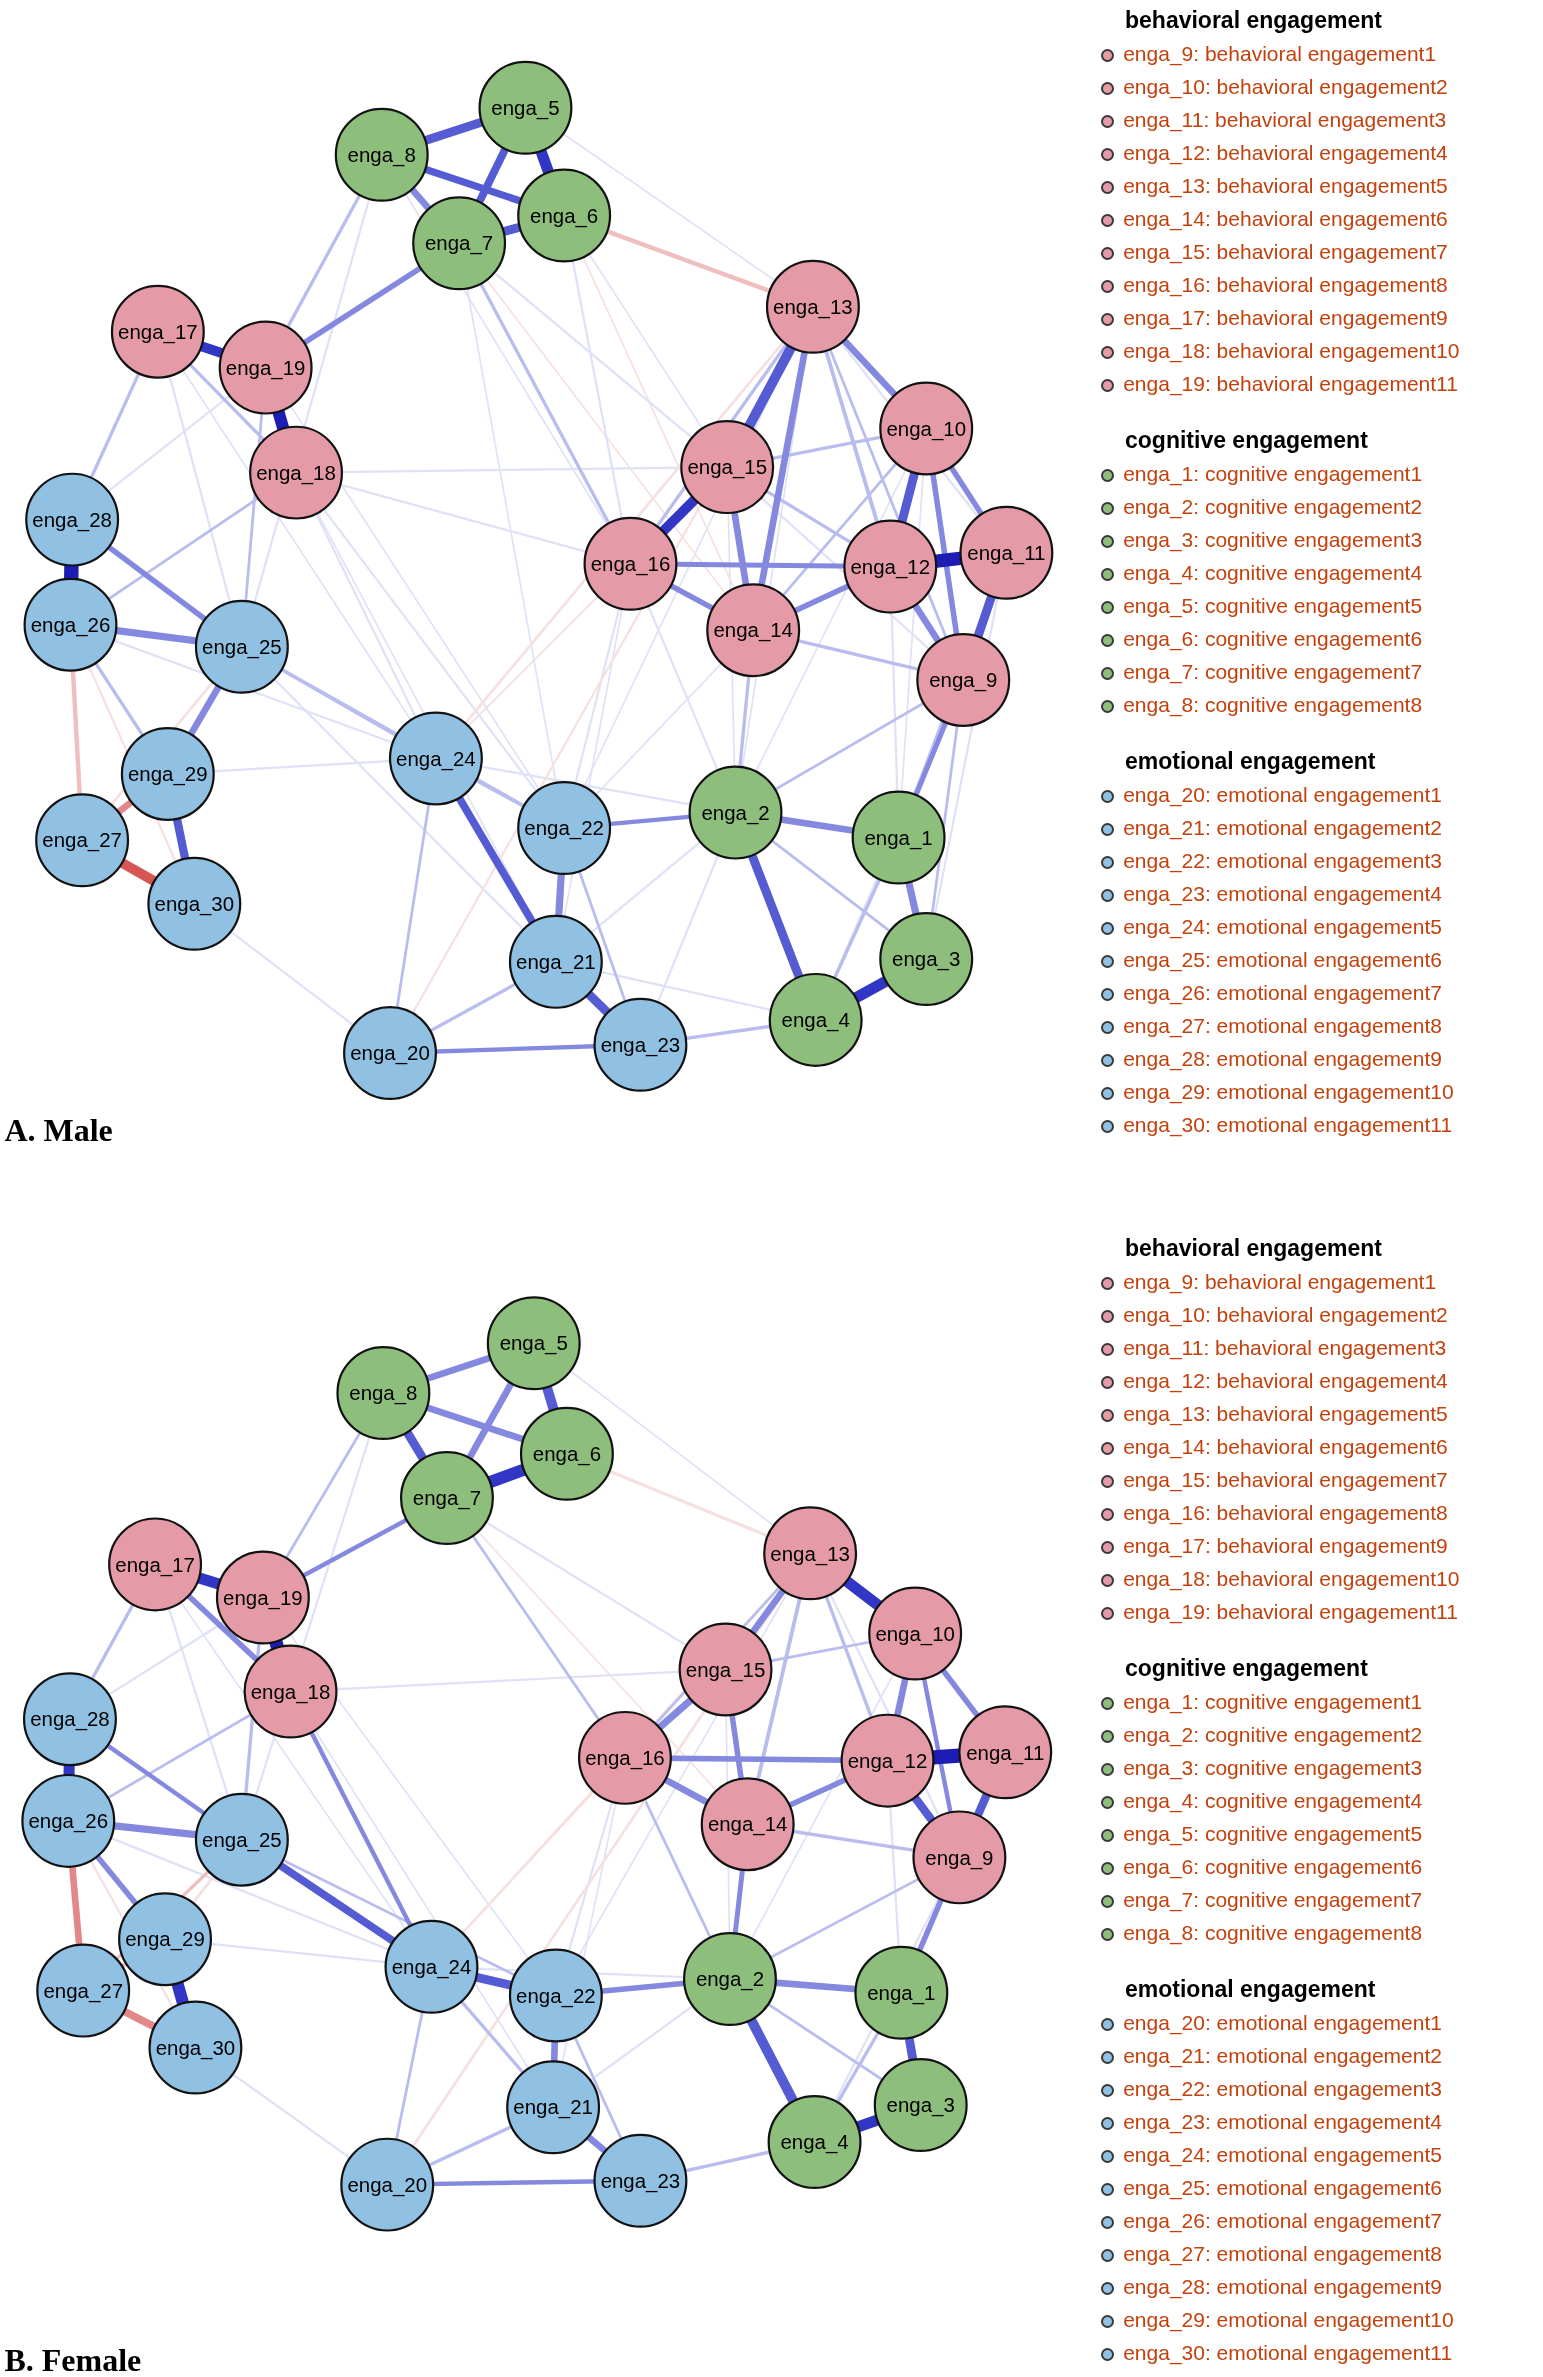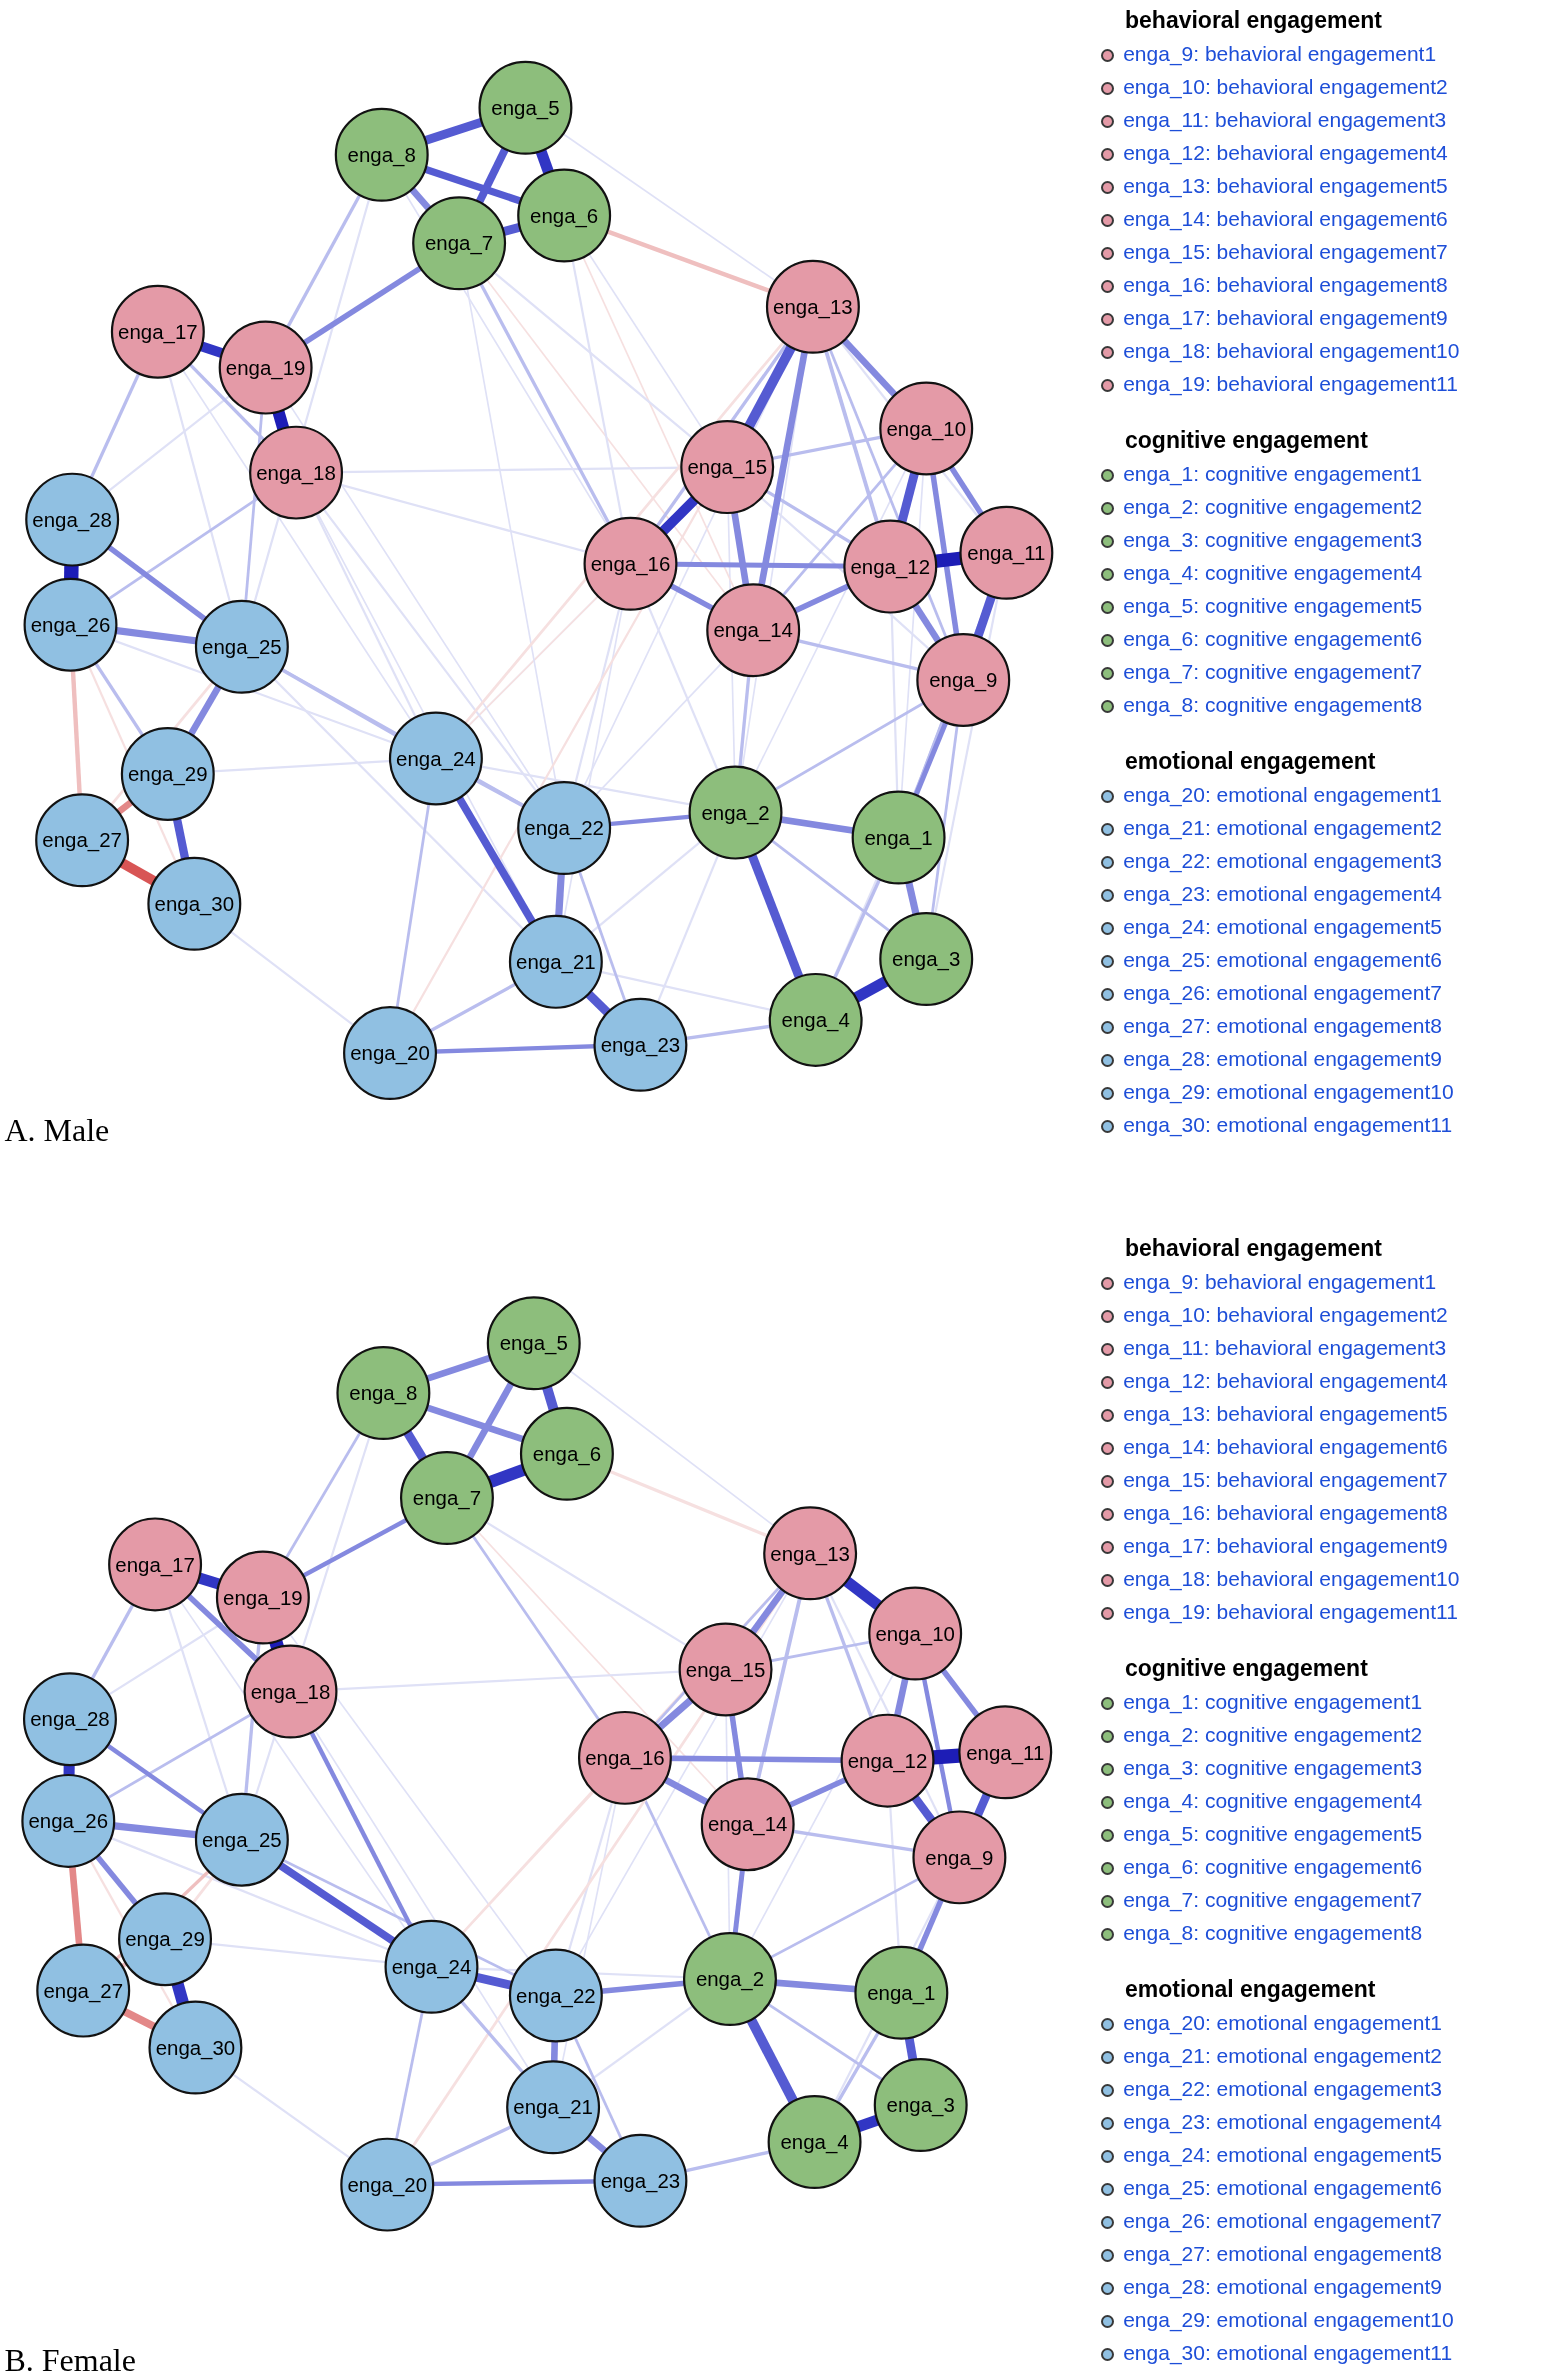--- a/index.html
+++ b/index.html
@@ -5,24 +5,24 @@
   html,body{margin:0;padding:0;background:#ffffff;}
   body{width:1544px;height:2377px;position:relative;font-family:"Liberation Sans",sans-serif;overflow:hidden;}
   #net-svg{position:absolute;left:0;top:0;width:1544px;height:2377px;}
   .nlabel{font-family:"Liberation Sans",sans-serif;font-size:37px;fill:#000000;}
   .legend{position:absolute;left:1101px;width:437px;}
   #legend-A{top:4.4px;}
   #legend-B{top:1232px;}
   .row{height:33px;line-height:33px;white-space:nowrap;}
   #legend-B .row{height:33px;line-height:33px;}
   .lheader{font-weight:bold;font-size:23px;color:#000;padding-left:24px;}
-  .litem{font-size:21px;color:#1d4ed8;}
+  .litem{font-size:21px;color:#c2410c;}
   .lsec + .lsec{margin-top:24px;}
   .bullet{display:inline-block;width:9.4px;height:9.4px;border-radius:50%;border:2.8px solid #383838;margin-right:8.8px;vertical-align:-1.1px;}
-  .caption{position:absolute;left:4.4px;font-family:"Liberation Serif",serif;font-weight:normal;font-size:32px;color:#000;}
+  .caption{position:absolute;left:4.4px;font-family:"Liberation Serif",serif;font-weight:bold;font-size:32px;color:#000;}
   #caption-A{top:1112px;}
   #caption-B{top:2342px;}
 </style>
 </head>
 <body>
 
 <svg id="net-svg" viewBox="0 0 2792 4300">
     <g>
       <line x1="950" y1="195" x2="1470" y2="555" stroke="#dfe1f6" stroke-width="3"></line>
       <line x1="1675" y1="775" x2="1625" y2="1515" stroke="#dfe1f6" stroke-width="3"></line>

